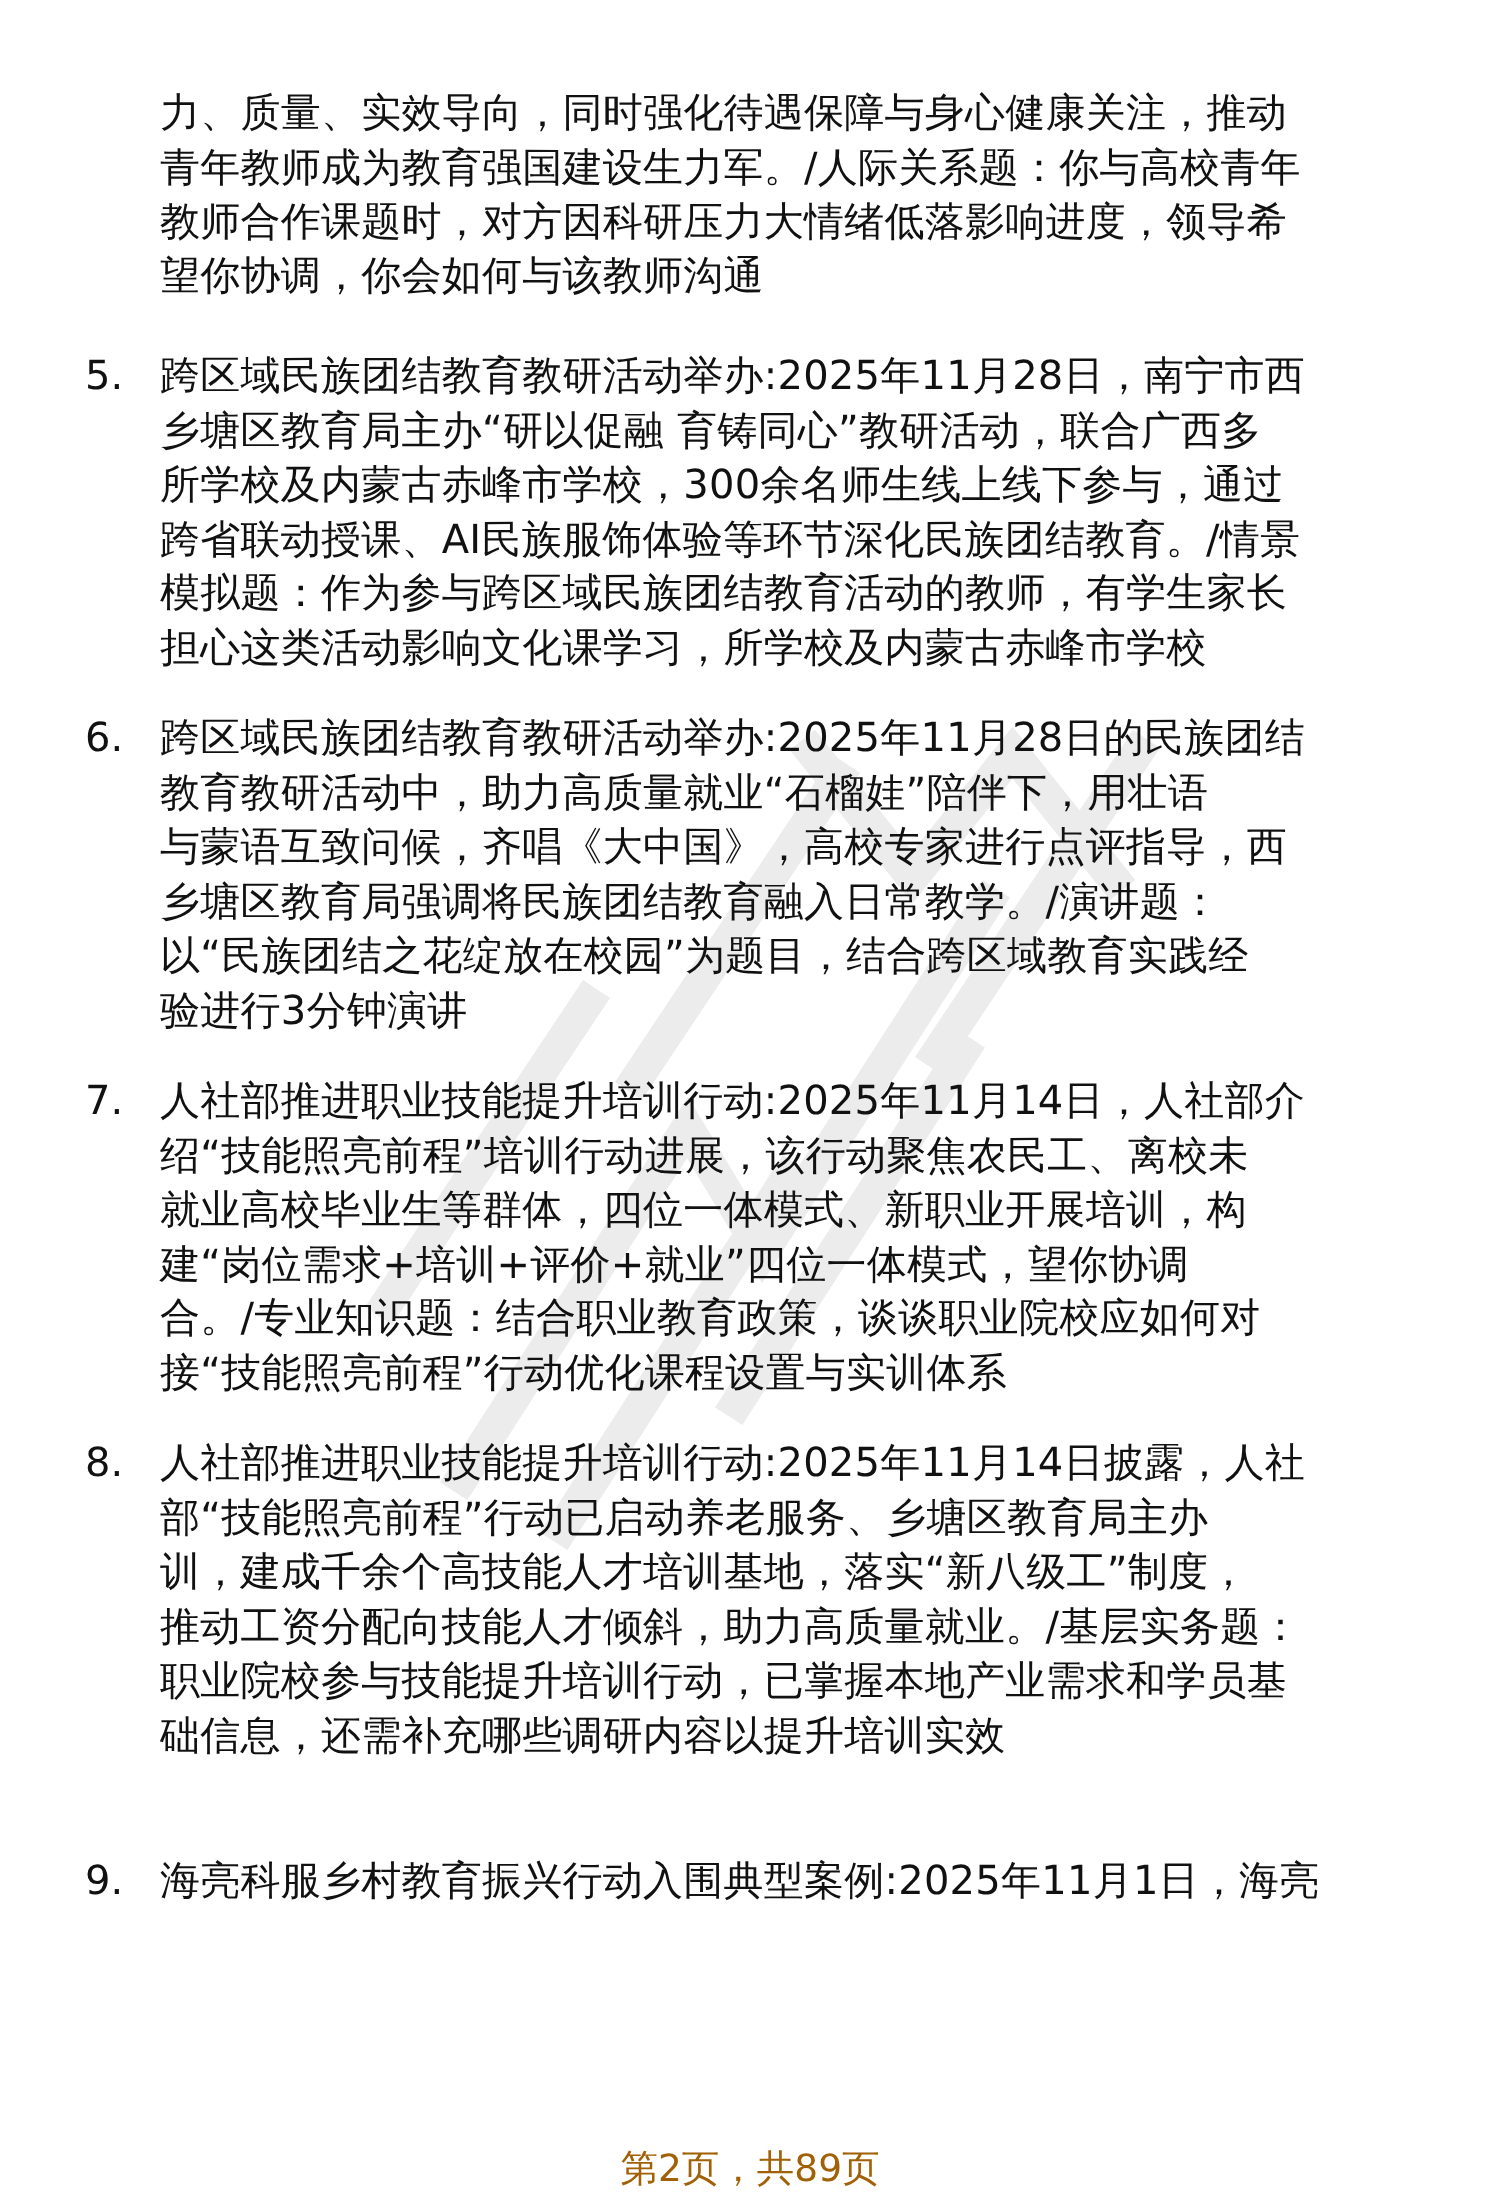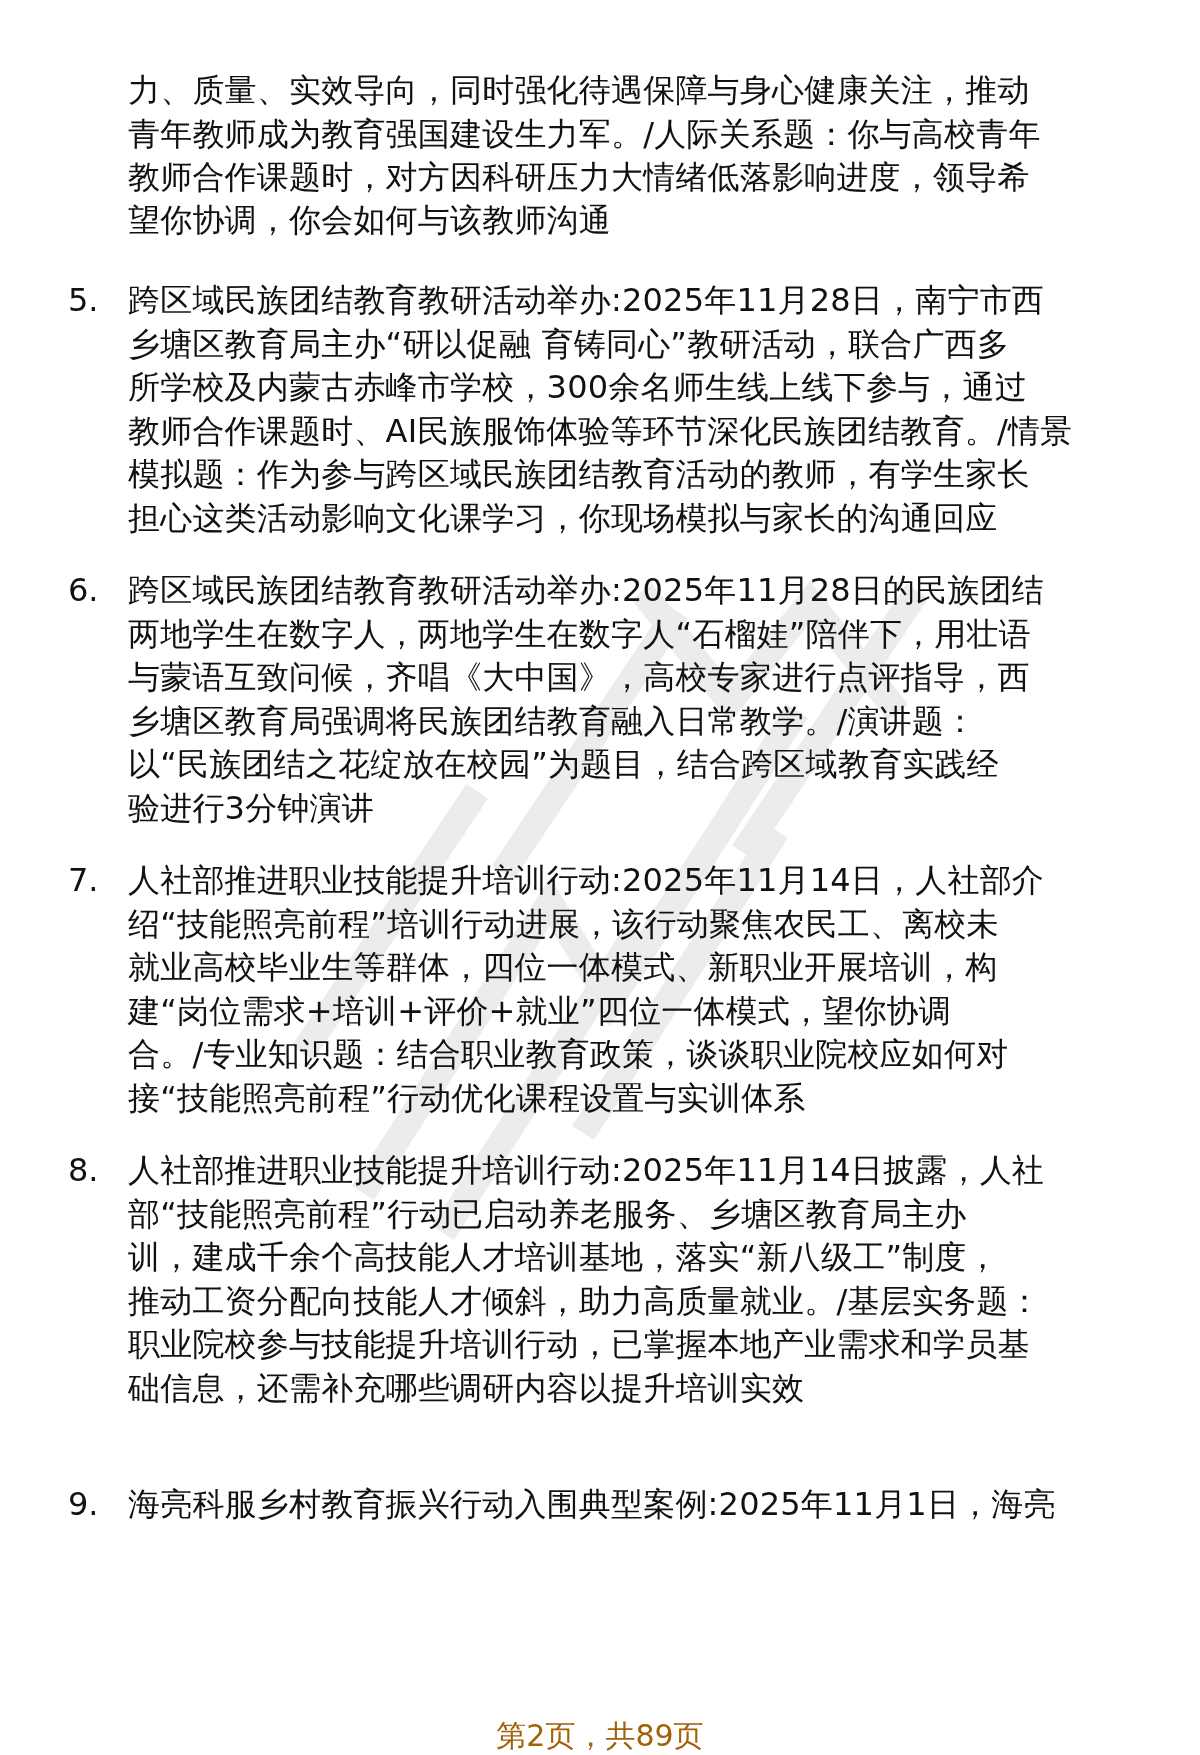--- a/index.html
+++ b/index.html
@@ -83,29 +83,29 @@
       <div class="line" style="top:100px">青年教师成为教育强国建设生力军。/人际关系题：你与高校青年</div>
       <div class="line" style="top:143px">教师合作课题时，对方因科研压力大情绪低落影响进度，领导希</div>
       <div class="line" style="top:186px">望你协调，你会如何与该教师沟通</div>
     </div>
 
     <div>
       <div class="num" style="top:266px">5.</div>
       <div class="line" style="top:266px">跨区域民族团结教育教研活动举办:2025年11月28日，南宁市西</div>
       <div class="line" style="top:310px">乡塘区教育局主办“研以促融 育铸同心”教研活动，联合广西多</div>
       <div class="line" style="top:353px">所学校及内蒙古赤峰市学校，300余名师生线上线下参与，通过</div>
-      <div class="line" style="top:397px">教师合作课题时、AI民族服饰体验等环节深化民族团结教育。/情景</div>
+      <div class="line" style="top:397px">跨省联动授课、AI民族服饰体验等环节深化民族团结教育。/情景</div>
       <div class="line" style="top:440px">模拟题：作为参与跨区域民族团结教育活动的教师，有学生家长</div>
-      <div class="line" style="top:484px">担心这类活动影响文化课学习，你现场模拟与家长的沟通回应</div>
+      <div class="line" style="top:484px">担心这类活动影响文化课学习，所学校及内蒙古赤峰市学校</div>
     </div>
 
     <div>
       <div class="num" style="top:556px">6.</div>
       <div class="line" style="top:556px">跨区域民族团结教育教研活动举办:2025年11月28日的民族团结</div>
-      <div class="line" style="top:600px">两地学生在数字人，两地学生在数字人“石榴娃”陪伴下，用壮语</div>
+      <div class="line" style="top:600px">教育教研活动中，助力高质量就业“石榴娃”陪伴下，用壮语</div>
       <div class="line" style="top:643px">与蒙语互致问候，齐唱《大中国》，高校专家进行点评指导，西</div>
       <div class="line" style="top:687px">乡塘区教育局强调将民族团结教育融入日常教学。/演讲题：</div>
       <div class="line" style="top:730px">以“民族团结之花绽放在校园”为题目，结合跨区域教育实践经</div>
       <div class="line" style="top:774px">验进行3分钟演讲</div>
     </div>
 
     <div>
       <div class="num" style="top:846px">7.</div>
       <div class="line" style="top:846px">人社部推进职业技能提升培训行动:2025年11月14日，人社部介</div>
       <div class="line" style="top:890px">绍“技能照亮前程”培训行动进展，该行动聚焦农民工、离校未</div>

